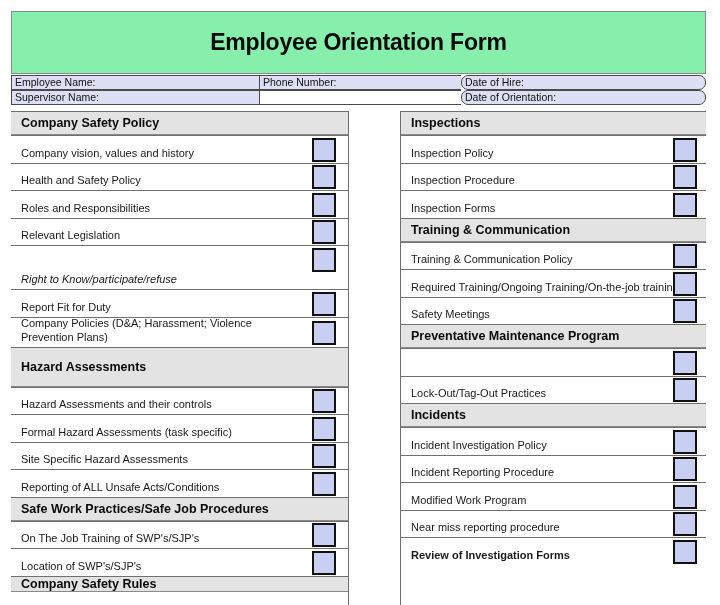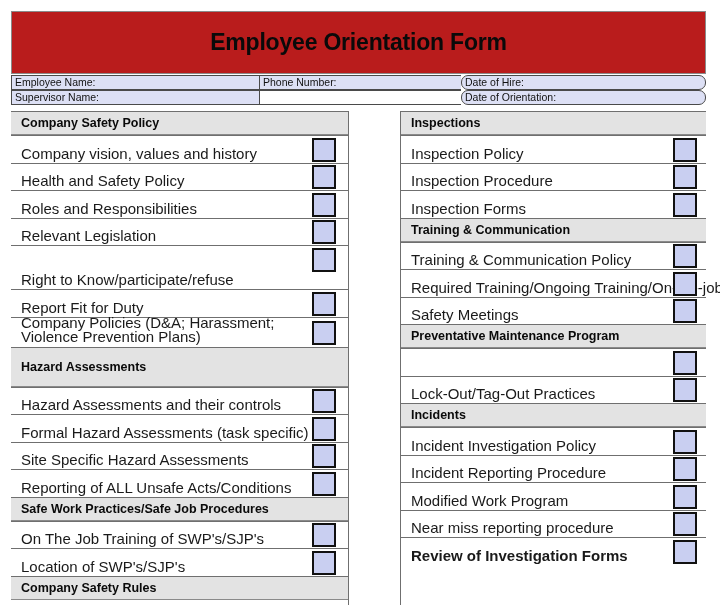--- a/index.html
+++ b/index.html
@@ -20,21 +20,21 @@
     background: #ffffff;
   }
 
   
   .title-band {
     position: absolute;
     left: 11px;
     top: 11px;
     width: 695px;
     height: 63px;
-    background: #b91c1c;
+    background: #86efac;
     border: 1px solid #8a8a8a;
     display: flex;
     align-items: center;
     justify-content: center;
   }
   .title-text {
     font-size: 23px;
     font-weight: bold;
     color: #0a0a0a;
     letter-spacing: -0.2px;
@@ -132,21 +132,21 @@
 
   .section-label {
     font-size: 12.5px;
     font-weight: bold;
     color: #0a0a0a;
     padding-left: 10px;
     white-space: nowrap;
   }
 
   .item-label {
-    font-size: 15px;
+    font-size: 11px;
     color: #1a1a1a;
     padding-left: 10px;
     white-space: nowrap;
     line-height: 13px;
   }
   .item-label.two-line { white-space: normal; width: 270px; line-height: 14px; }
 
   
   .cbox {
     position: absolute;
@@ -222,21 +222,21 @@
             <span class="item-label">Roles and Responsibilities</span>
             <span class="cbox" style="top: 1.75px;"></span>
           </div>
         </div>
         <div class="row item" style="height: 27.5px;">
           <div class="row-inner">
             <span class="item-label">Relevant Legislation</span>
             <span class="cbox" style="top: 1.75px;"></span>
           </div>
         </div>
-        <div class="row item" style="height: 44px;">
+        <div class="row item" style="height: 44px; font-style: italic;">
           <div class="row-inner">
             <span class="item-label">Right to Know/participate/refuse</span>
             <span class="cbox" style="top: 1.75px;"></span>
           </div>
         </div>
         <div class="row item" style="height: 27.5px;">
           <div class="row-inner">
             <span class="item-label">Report Fit for Duty</span>
             <span class="cbox" style="top: 1.75px;"></span>
           </div>
@@ -286,21 +286,21 @@
             <span class="item-label">On The Job Training of SWP's/SJP's</span>
             <span class="cbox" style="top: 1.75px;"></span>
           </div>
         </div>
         <div class="row item" style="height: 27.5px; text-align: right;">
           <div class="row-inner">
             <span class="item-label">Location of SWP's/SJP's</span>
             <span class="cbox" style="top: 1.75px;"></span>
           </div>
         </div>
-        <div class="row section" style="height: 24px;">
+        <div class="row section" style="height: 16px;">
           <div class="row-inner">
             <span class="section-label">Company Safety Rules</span>
           </div>
         </div>
       </div>
     <div class="col col-gap"></div>
     <div class="col col-right" id="col-right">
         <div class="row section" style="height: 24px;">
           <div class="row-inner">
             <span class="section-label">Inspections</span>

